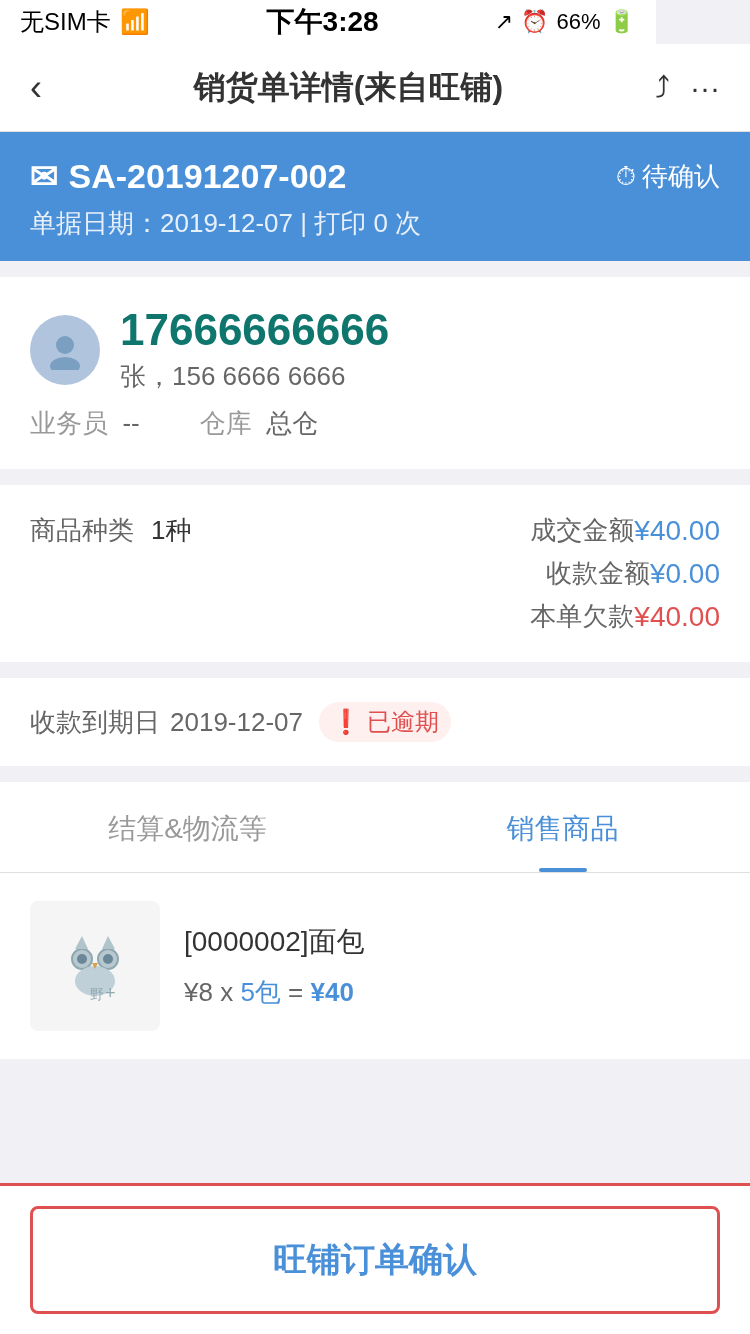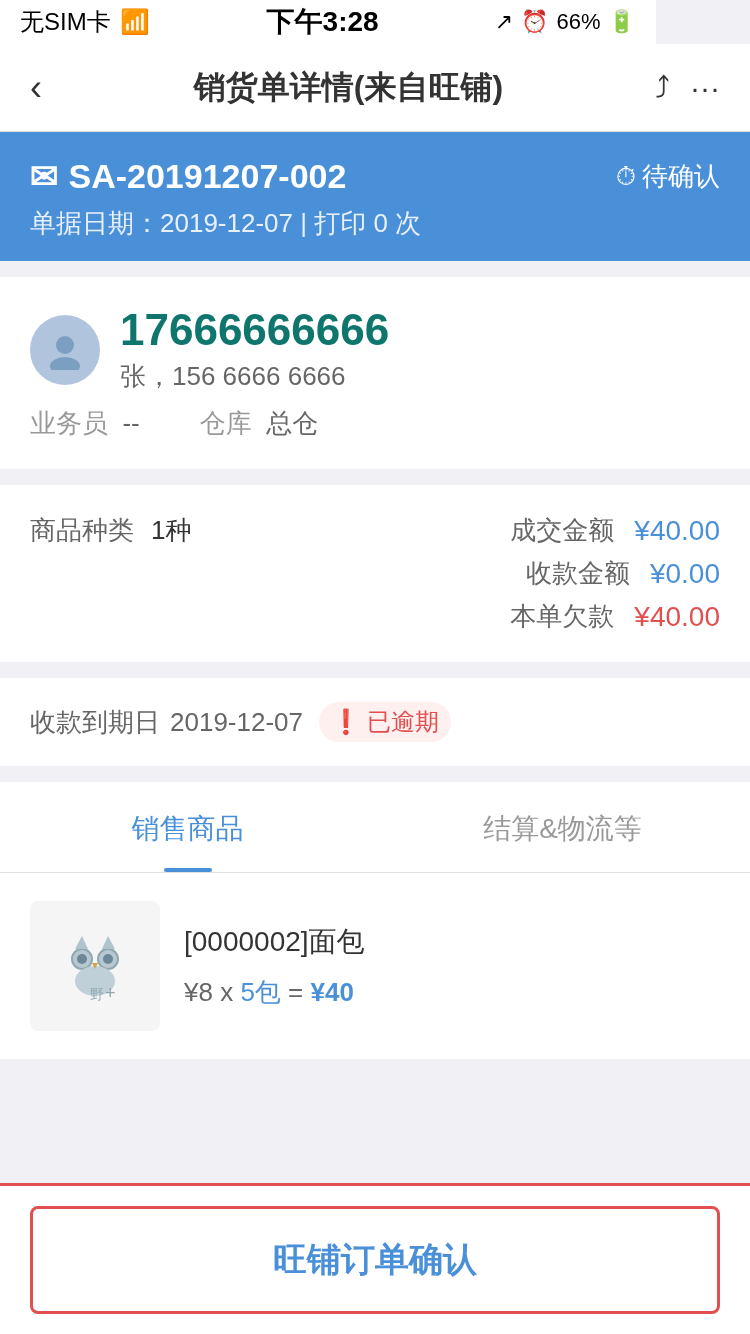--- a/index.html
+++ b/index.html
@@ -158,21 +158,20 @@
     .amount-right {
       display: flex;
       flex-direction: column;
       align-items: flex-end;
       gap: 8px;
     }
     .amount-item {
       display: flex;
       justify-content: space-between;
       align-items: center;
-      gap: 20px;
     }
     .amount-value-blue { color: #4a90d9; font-size: 28px; }
     .amount-value-red { color: #e05050; font-size: 28px; }
     .product-type {
       font-size: 26px;
       color: #666;
       display: flex;
       align-items: center;
       gap: 17px;
     }
@@ -396,22 +395,22 @@
   <span>收款到期日</span>
   <span>2019-12-07</span>
   <span class="overdue-badge">
     <span>❗</span>
     <span>已逾期</span>
   </span>
 </div>
 
 <div class="tabs-section">
   <div class="tabs-row">
+    <div class="tab-item">结算&amp;物流等</div>
     <div class="tab-item active">销售商品</div>
-    <div class="tab-item">结算&amp;物流等</div>
   </div>
 
   <div class="product-item">
     <div class="product-thumb">
       <svg width="80" height="70" viewBox="0 0 80 70" fill="none">
 
         <circle cx="27" cy="28" r="10" fill="#b8c8d0" stroke="#8fa8b0" stroke-width="2"></circle>
         <circle cx="53" cy="28" r="10" fill="#b8c8d0" stroke="#8fa8b0" stroke-width="2"></circle>
         <circle cx="27" cy="28" r="5" fill="#6a8898"></circle>
         <circle cx="53" cy="28" r="5" fill="#6a8898"></circle>

